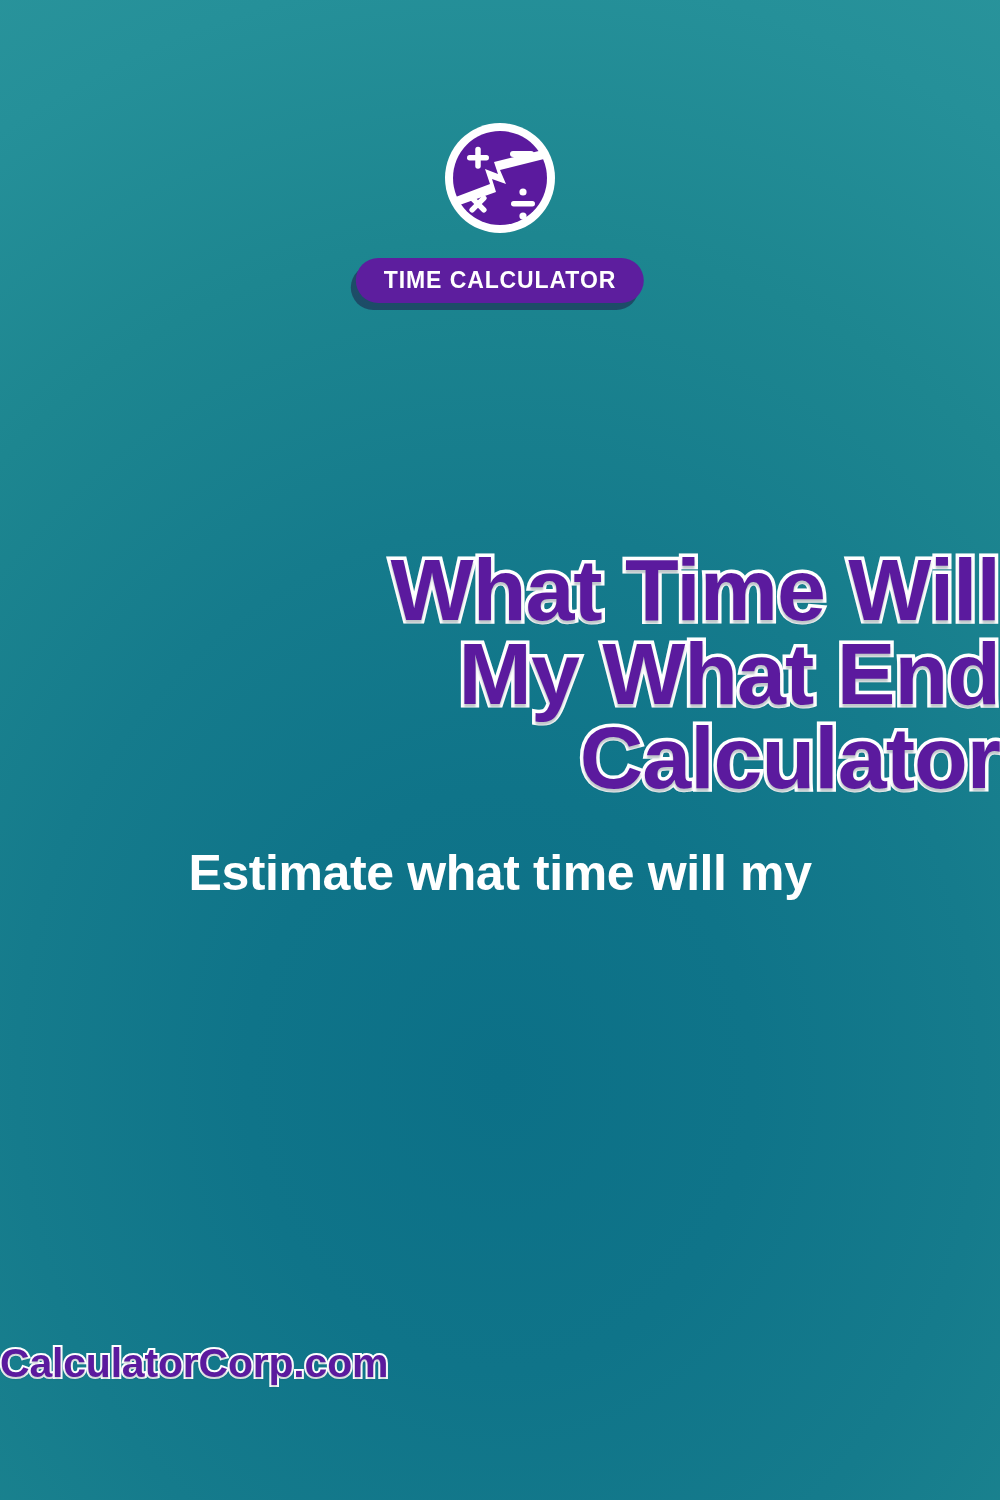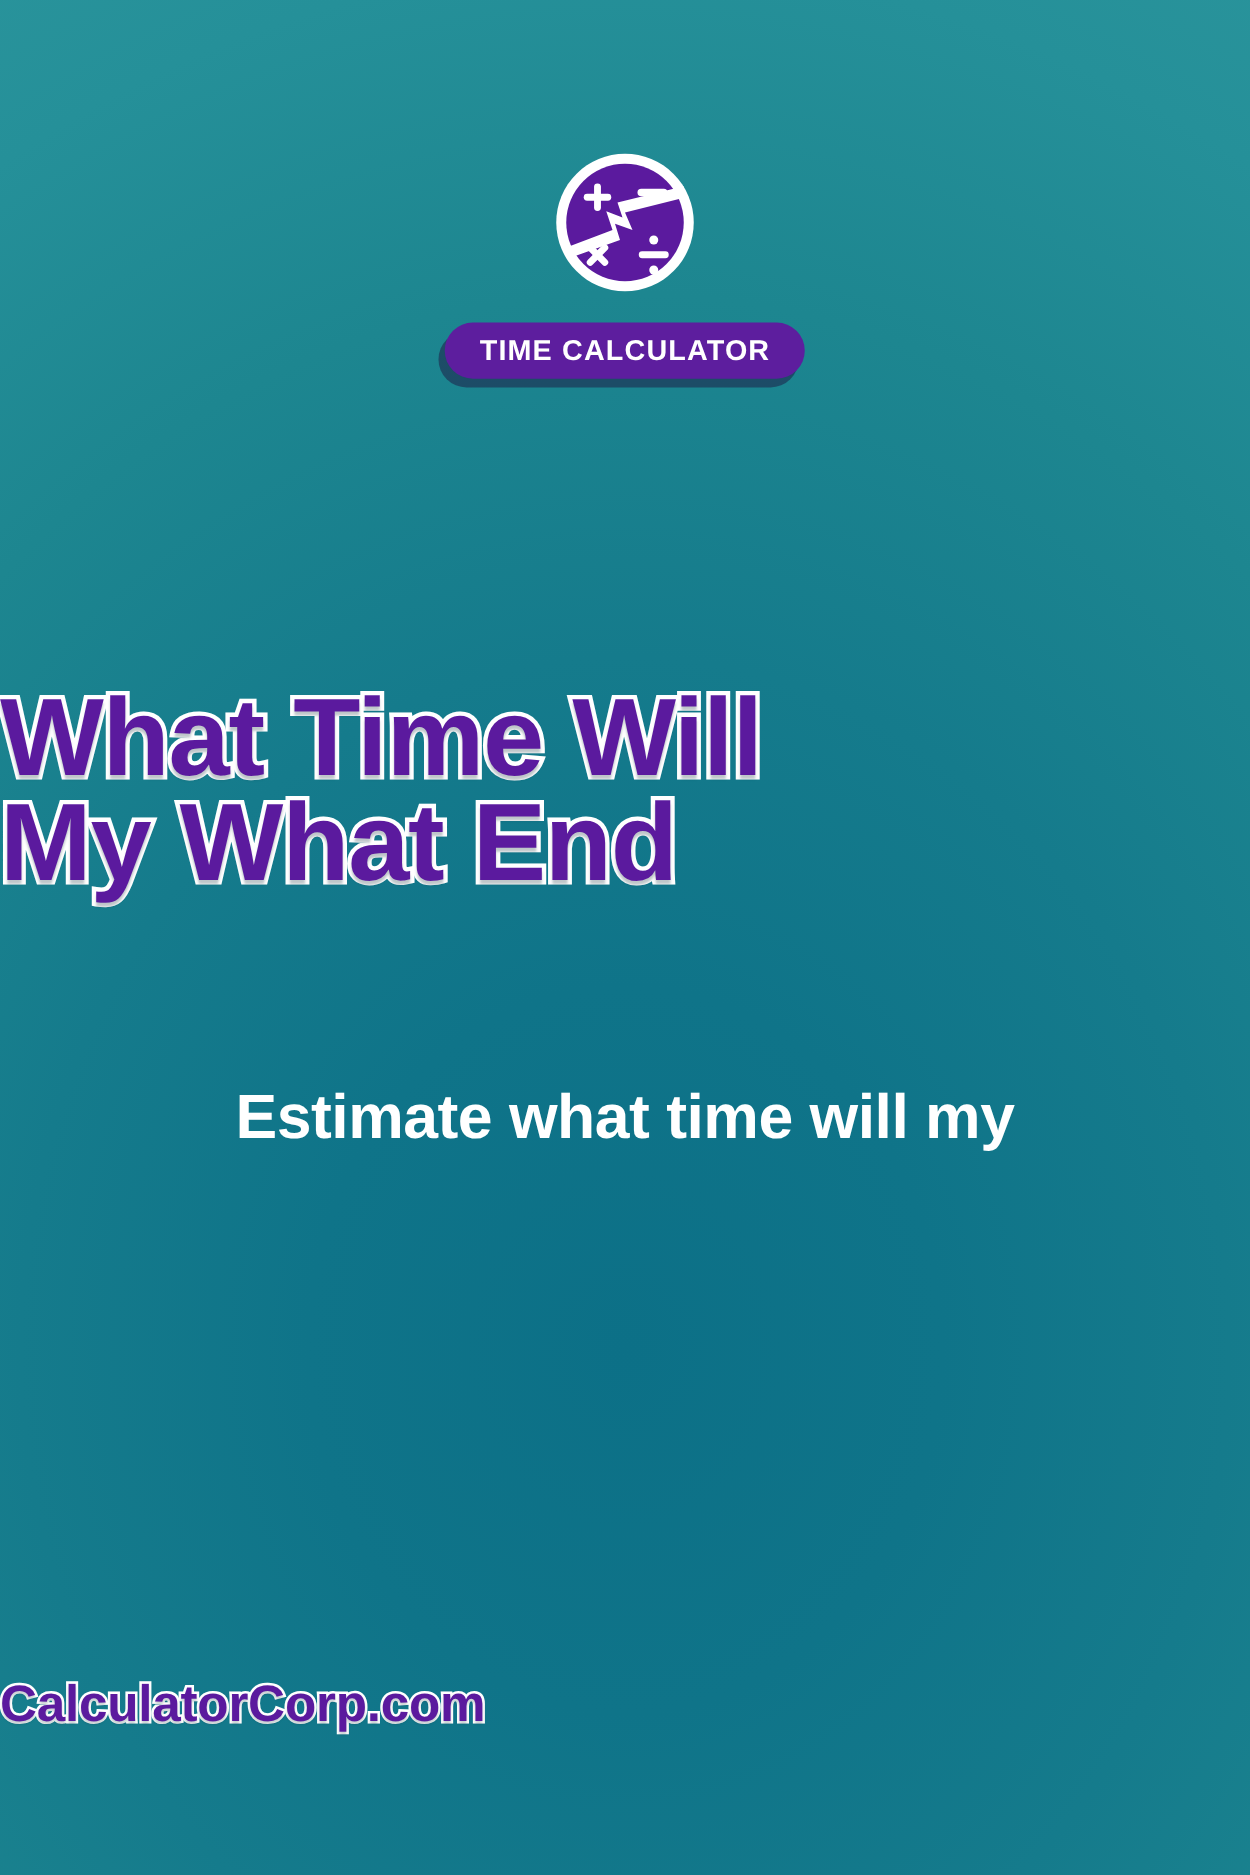--- a/index.html
+++ b/index.html
@@ -75,38 +75,38 @@
     white-space: nowrap;
     box-shadow: -5px 7px 0 0 rgba(30, 8, 55, 0.45);
   }
 
   
   .headline {
     position: absolute;
     left: 0;
     right: 0;
     top: 548px;
-    text-align: left;
+    text-align: right;
     font-size: 88px;
     font-weight: bold;
     line-height: 84px;
     letter-spacing: -1px;
     color: #5B1A9E;
     -webkit-text-stroke: 7px #FFFFFF;
     paint-order: stroke fill;
     text-shadow: 0 3px 2px rgba(20, 50, 60, 0.28);
   }
   .headline .hl-line { display: block; }
 
   
   .subhead {
     position: absolute;
     left: 0;
     right: 0;
-    top: 864px;
+    top: 844px;
     text-align: center;
     font-size: 50px;
     font-weight: bold;
     line-height: 58px;
     letter-spacing: -0.4px;
     color: #FFFFFF;
     padding: 0 110px;
   }
   .subhead .sh-line { display: block; }
 
@@ -158,20 +158,21 @@
           <circle cx="85" cy="94" r="3.6"></circle>
         </g>
       </svg>
     </div>
 
     <div class="badge">TIME CALCULATOR</div>
 
     <h1 class="headline">
       <span class="hl-line">What Time Will</span>
       <span class="hl-line">My What End</span>
+      <span class="hl-line">Calculator</span>
     </h1>
 
     <p class="subhead">
       <span class="sh-line">Estimate what time will my</span>
     </p>
 
     <div class="footer">CalculatorCorp.com</div>
 
   </div>
 </div>

